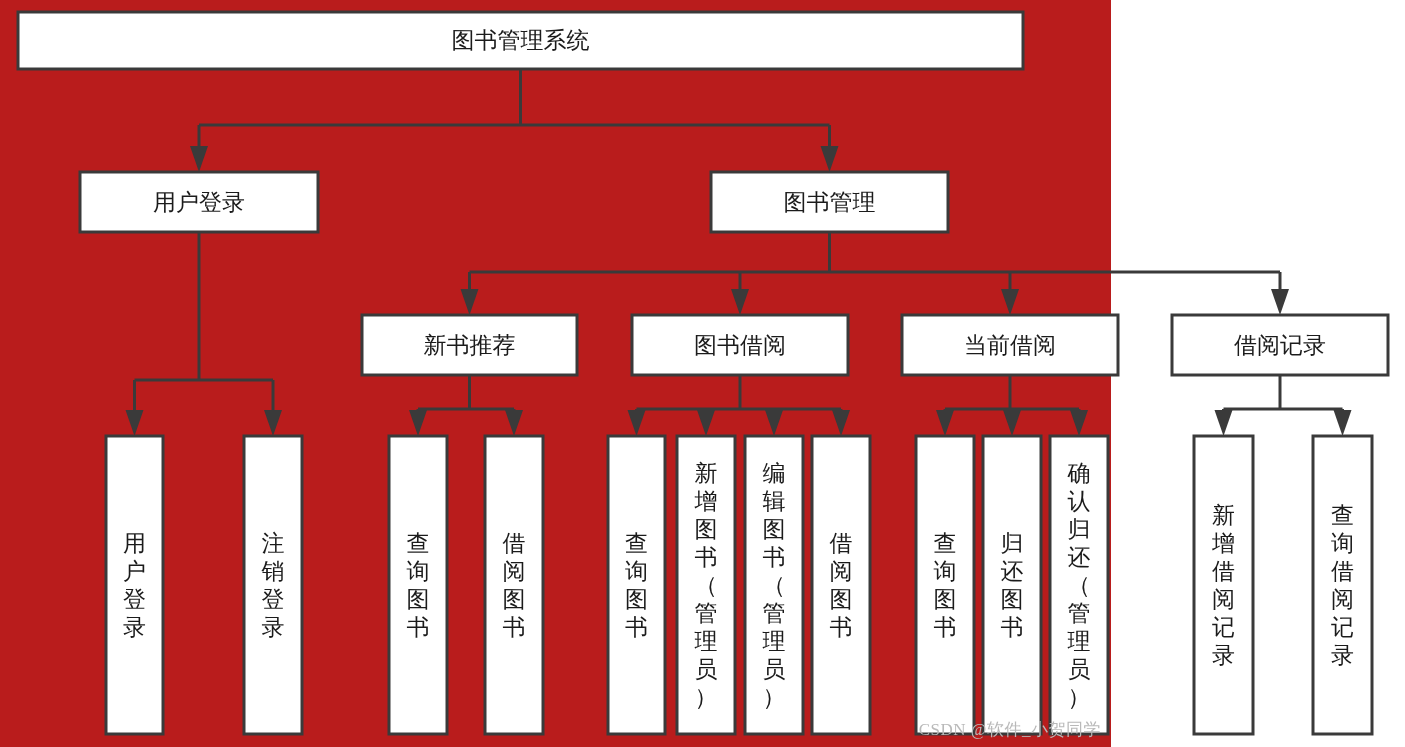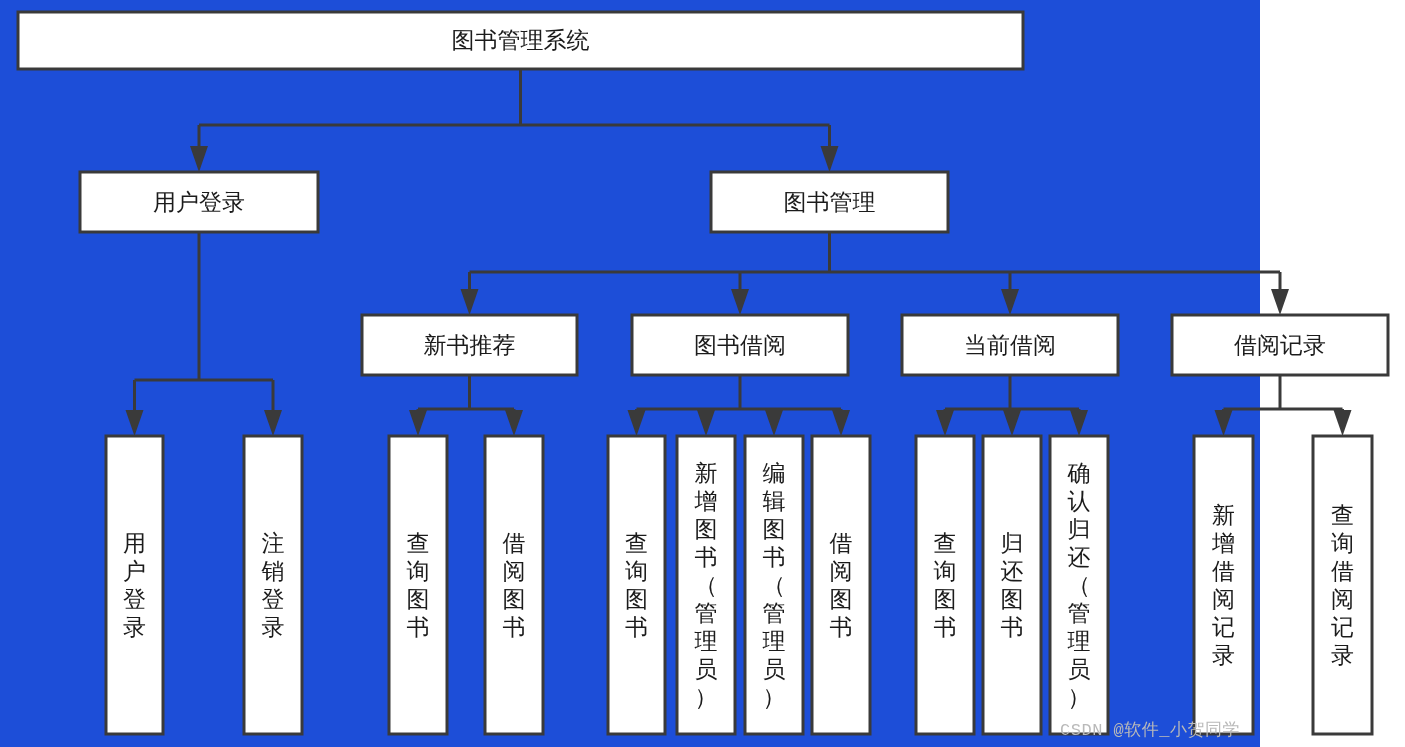--- a/index.html
+++ b/index.html
@@ -9,23 +9,23 @@
     background: #ffffff;
   }
   body {
     width: 1405px;
     height: 747px;
     overflow: hidden;
     font-family: "DejaVu Sans", "Liberation Sans", sans-serif;
   }
   #diagram-root {
     position: relative;
-    width: 1260px;
+    width: 1111px;
     height: 747px;
-    background: #1d4ed8;
+    background: #b91c1c;
   }
   svg#structure-chart {
     position: absolute;
     left: 0;
     top: 0;
     width: 1405px;
     height: 747px;
     display: block;
   }
   .node-rect {
@@ -51,23 +51,23 @@
     dominant-baseline: middle;
   }
   .node-label-v {
     fill: #1b1b1b;
     font-family: "DejaVu Sans", "Liberation Sans", sans-serif;
     font-size: 23px;
     text-anchor: middle;
   }
   .watermark-text {
     position: absolute;
-    right: 20px;
+    right: 10px;
     bottom: 6px;
-    font-family: Liberation Mono, monospace;
+    font-family: Liberation Serif, serif;
     font-size: 17px;
     color: #b9b9b9;
     white-space: nowrap;
     letter-spacing: 0.5px;
     user-select: none;
   }
 </style>
 </head>
 <body>
 

